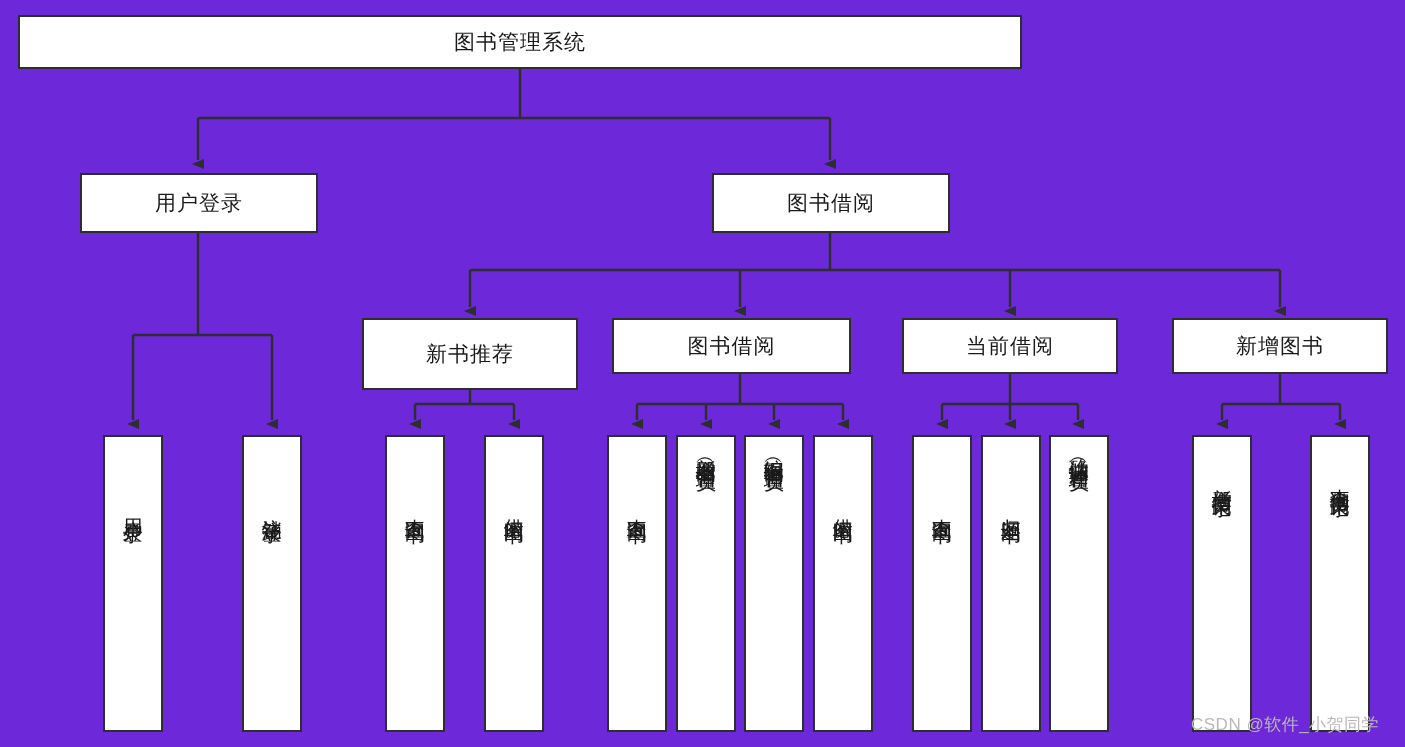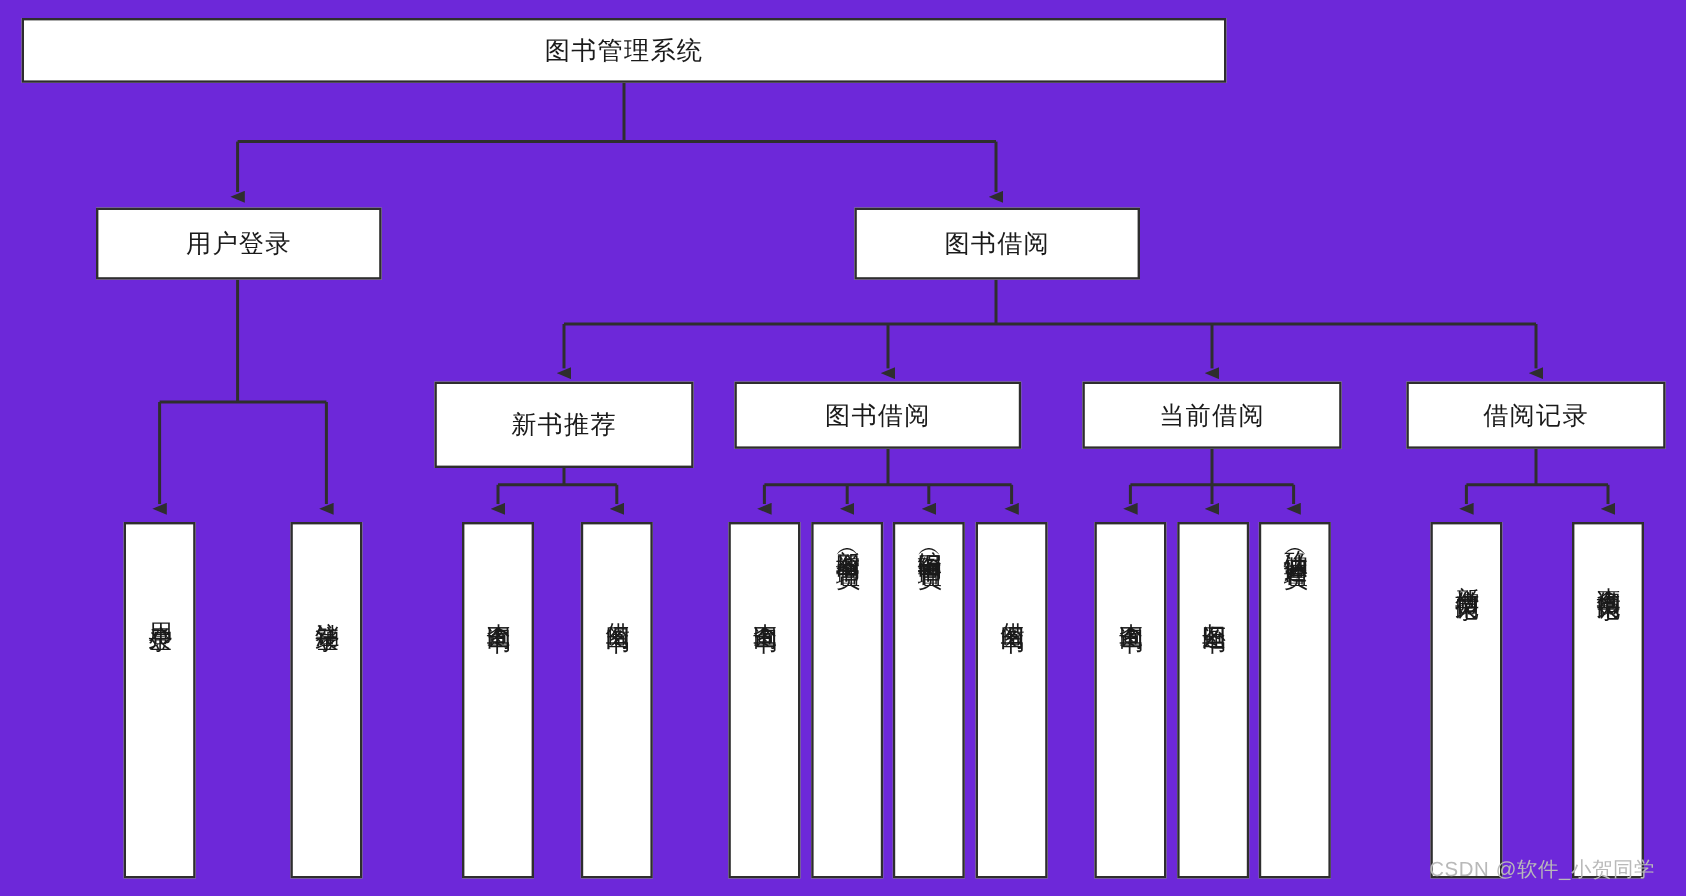--- a/index.html
+++ b/index.html
@@ -139,21 +139,21 @@
   <div class="node horiz" style="left:362px; top:318px; width:216px; height:72px;">
     <span>新书推荐</span>
   </div>
   <div class="node horiz" style="left:612px; top:318px; width:239px; height:56px;">
     <span>图书借阅</span>
   </div>
   <div class="node horiz" style="left:902px; top:318px; width:216px; height:56px;align-items:center;">
     <span>当前借阅</span>
   </div>
   <div class="node horiz" style="left:1172px; top:318px; width:216px; height:56px;">
-    <span>借阅记录</span>
+    <span>新增图书</span>
   </div>
 
   <div class="node vert mid" style="left:103px; top:435px; width:60px; height:297px;">
     <span class="vtext">用户登录</span>
   </div>
   <div class="node vert mid" style="left:242px; top:435px; width:60px; height:297px;">
     <span class="vtext">注销登录</span>
   </div>
 
   <div class="node vert mid" style="left:385px; top:435px; width:60px; height:297px;">

